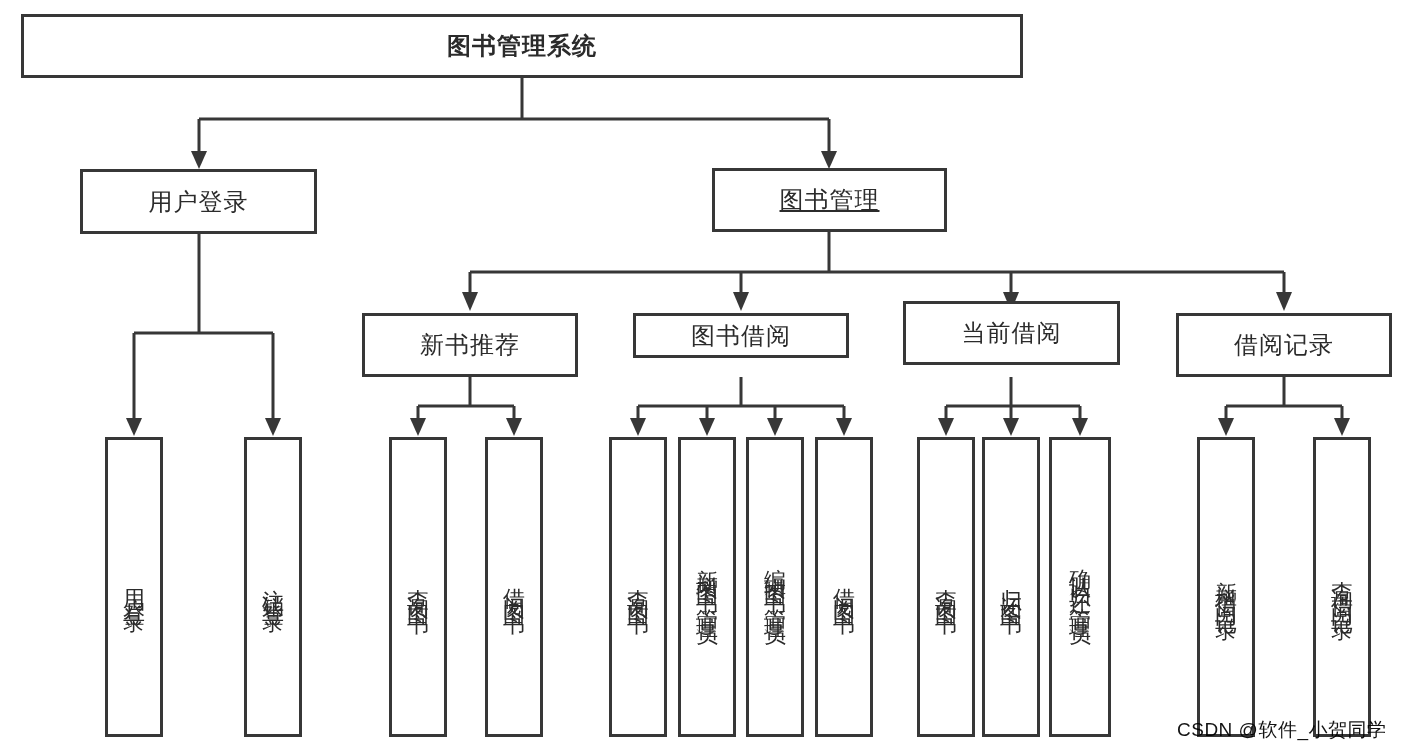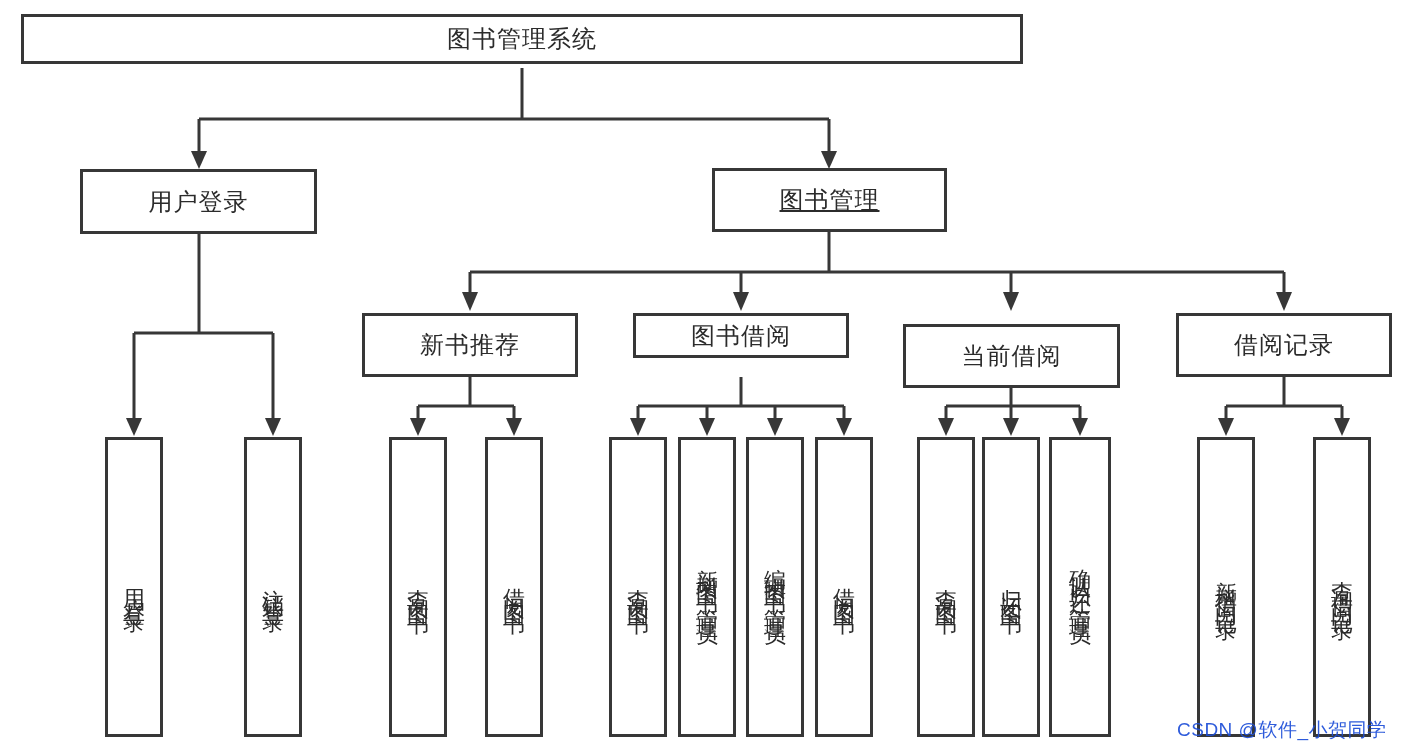--- a/index.html
+++ b/index.html
@@ -14,21 +14,21 @@
     position:absolute;box-sizing:border-box;border:3px solid #373737;background:#ffffff;
     display:flex;align-items:center;justify-content:center;color:#2b2b2b;
   }
   .hbox{font-size:24px;letter-spacing:1px;white-space:nowrap;}
   .leaf{top:437px;height:300px;width:58px;}
   .leaf .vtext{
     writing-mode:vertical-rl;text-orientation:mixed;
     font-size:22px;letter-spacing:8px;line-height:1;color:#2b2b2b;white-space:nowrap;
   }
   .watermark{
-    position:absolute;left:1177px;top:717px;font-size:19px;color:#1d4ed8;
+    position:absolute;left:1177px;top:717px;font-size:19px;color:#000000;
     letter-spacing:0.5px;white-space:nowrap;opacity:0.92;
   }
 </style>
 </head>
 <body>
 
 <div class="canvas">
 
   <svg class="edges" viewBox="0 0 1405 747" xmlns="http://www.w3.org/2000/svg">
     <g>
@@ -66,38 +66,38 @@
       <polygon points="1003,418 1019,418 1011,436"></polygon>
       <polygon points="1072,418 1088,418 1080,436"></polygon>
     </g>
     <g>
       <path d="M1284 377 V406 M1226 406 H1342 M1226 406 V420 M1342 406 V420"></path>
       <polygon points="1218,418 1234,418 1226,436"></polygon>
       <polygon points="1334,418 1350,418 1342,436"></polygon>
     </g>
   </svg>
 
-  <div class="node hbox" style="left:21px;top:14px;width:1002px;height:50px;">
+  <div class="node hbox" style="left:21px;top:14px;width:1002px;height:64px;font-weight:bold;">
     <span>图书管理系统</span>
   </div>
 
   <div class="node hbox" style="left:80px;top:169px;width:237px;height:65px;">
     <span>用户登录</span>
   </div>
   <div class="node hbox" style="left:712px;top:168px;width:235px;height:64px;text-decoration:underline;">
     <span>图书管理</span>
   </div>
 
   <div class="node hbox" style="left:362px;top:313px;width:216px;height:64px;">
     <span>新书推荐</span>
   </div>
   <div class="node hbox" style="left:633px;top:313px;width:216px;height:45px;">
     <span>图书借阅</span>
   </div>
-  <div class="node hbox" style="left:903px;top:324px;width:217px;height:64px;">
+  <div class="node hbox" style="left:903px;top:301px;width:217px;height:64px;">
     <span>当前借阅</span>
   </div>
   <div class="node hbox" style="left:1176px;top:313px;width:216px;height:64px;">
     <span>借阅记录</span>
   </div>
 
   <div class="node leaf" style="left:105px;">
     <span class="vtext">用户登录</span>
   </div>
   <div class="node leaf" style="left:244px;">

